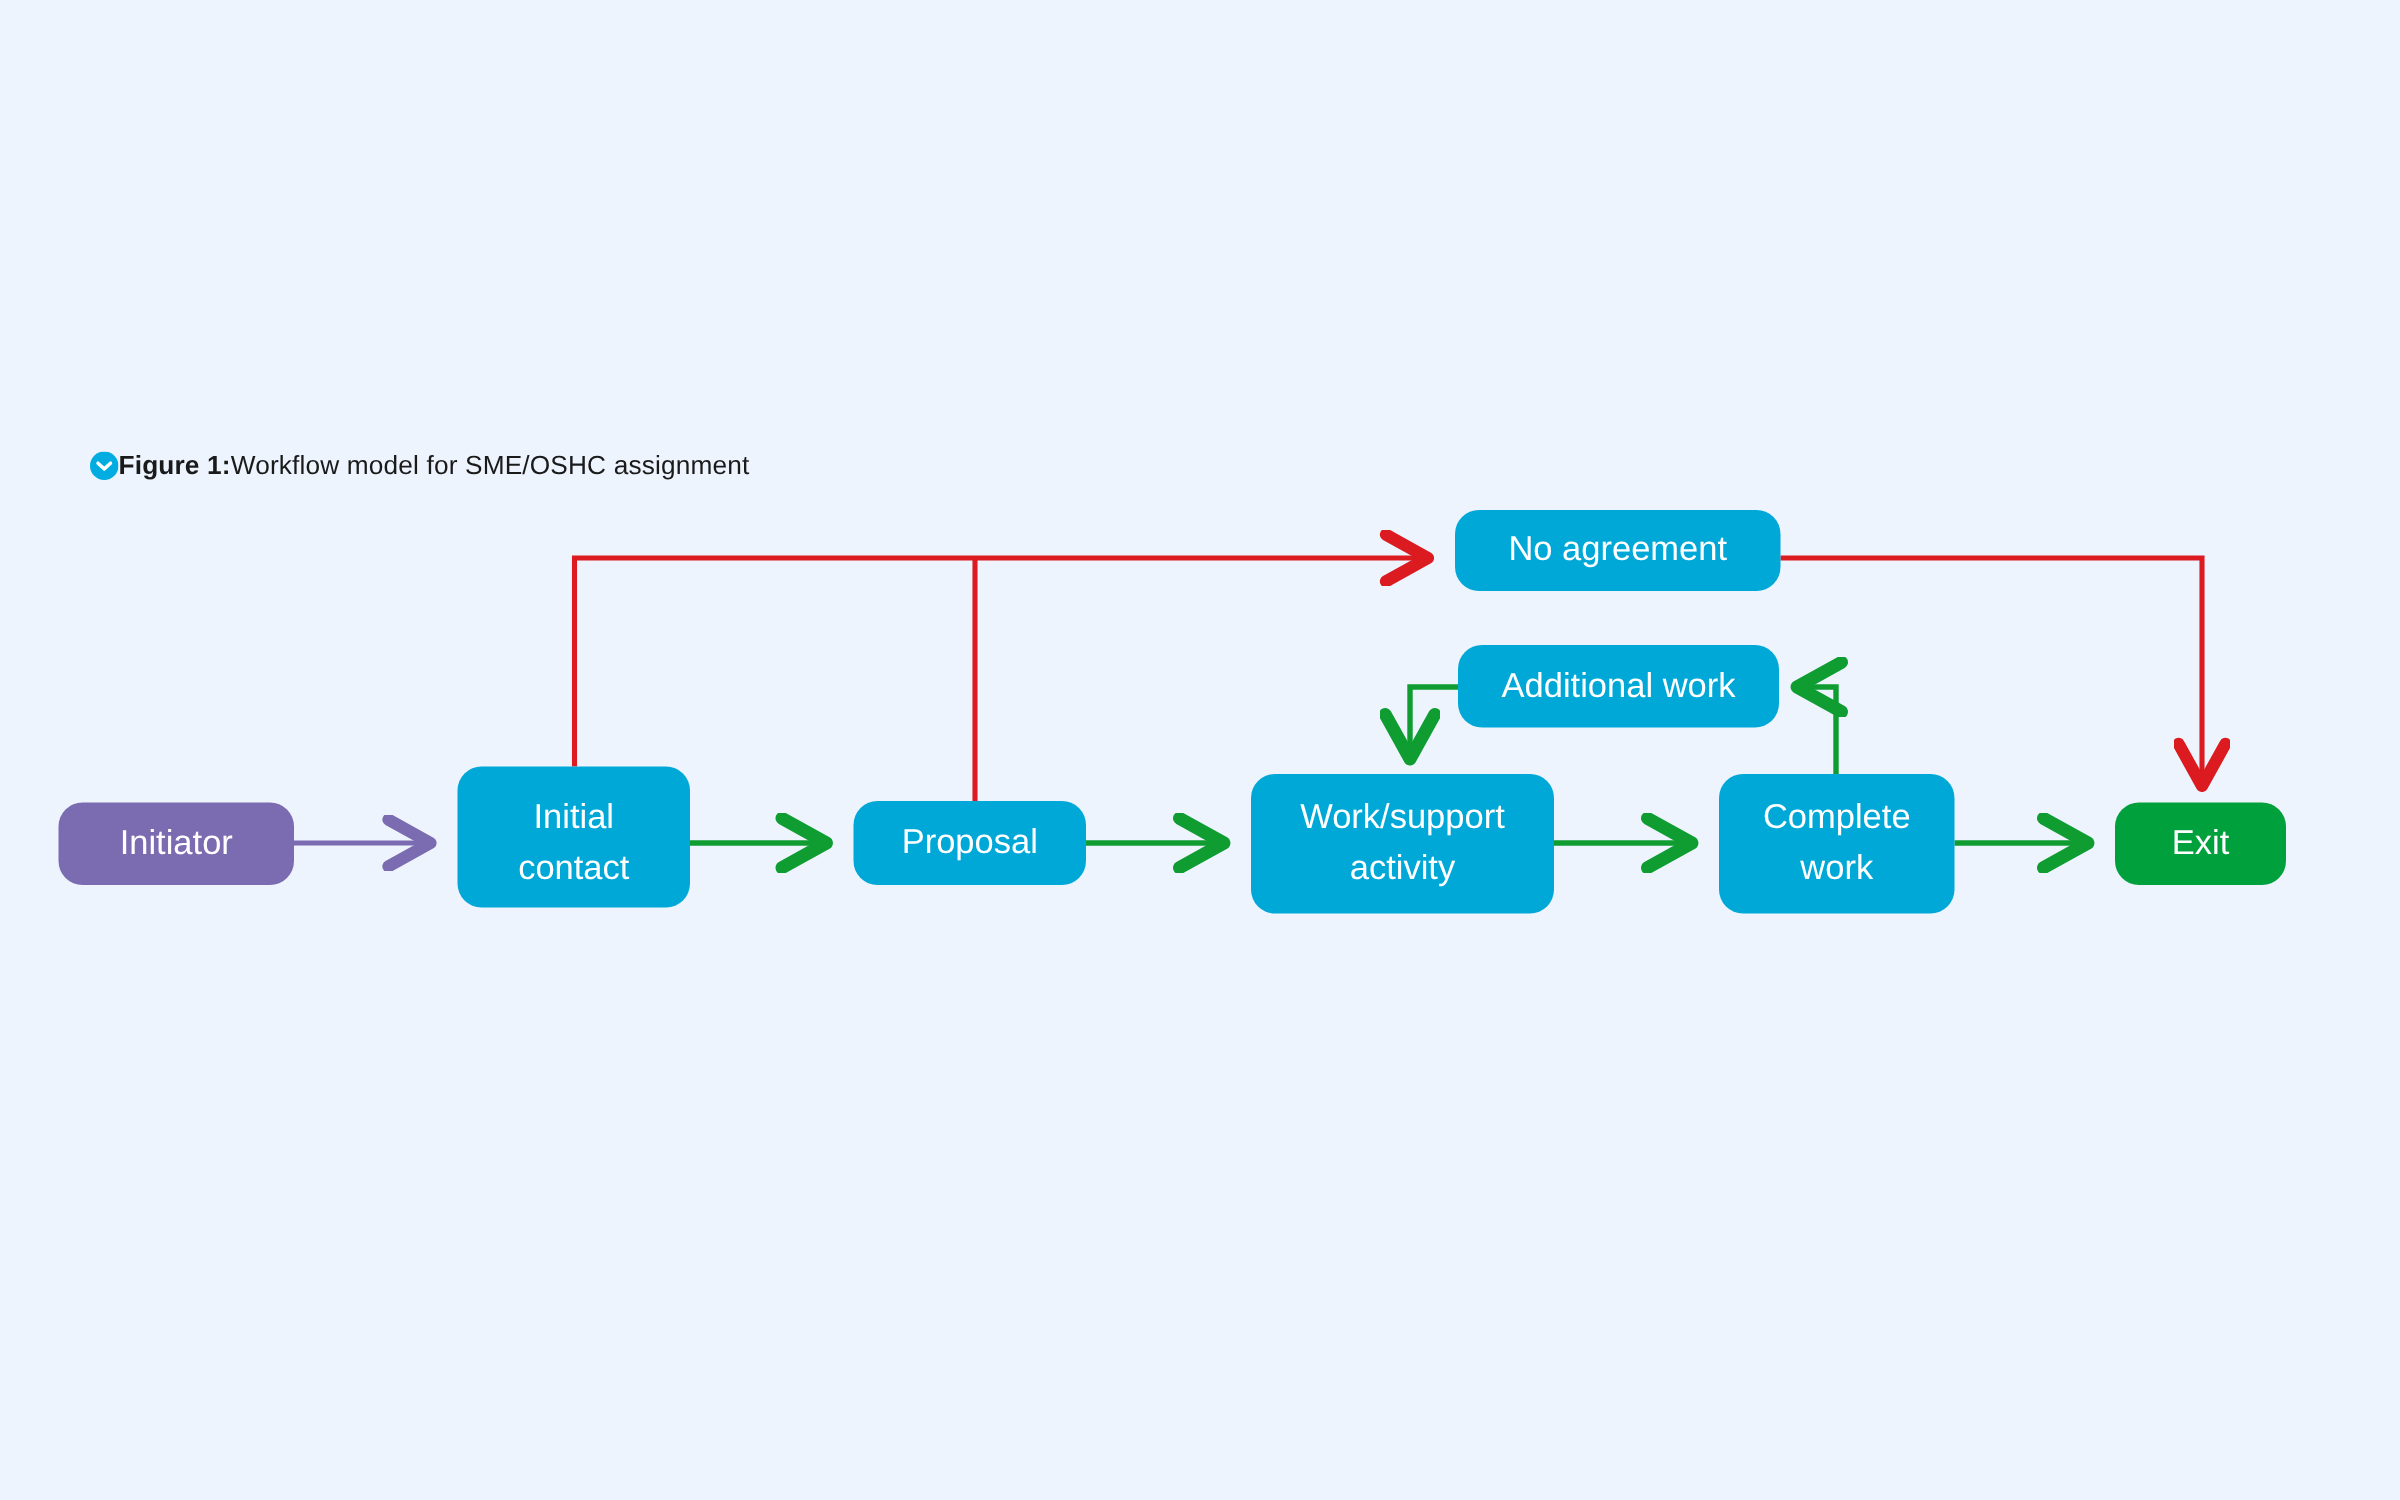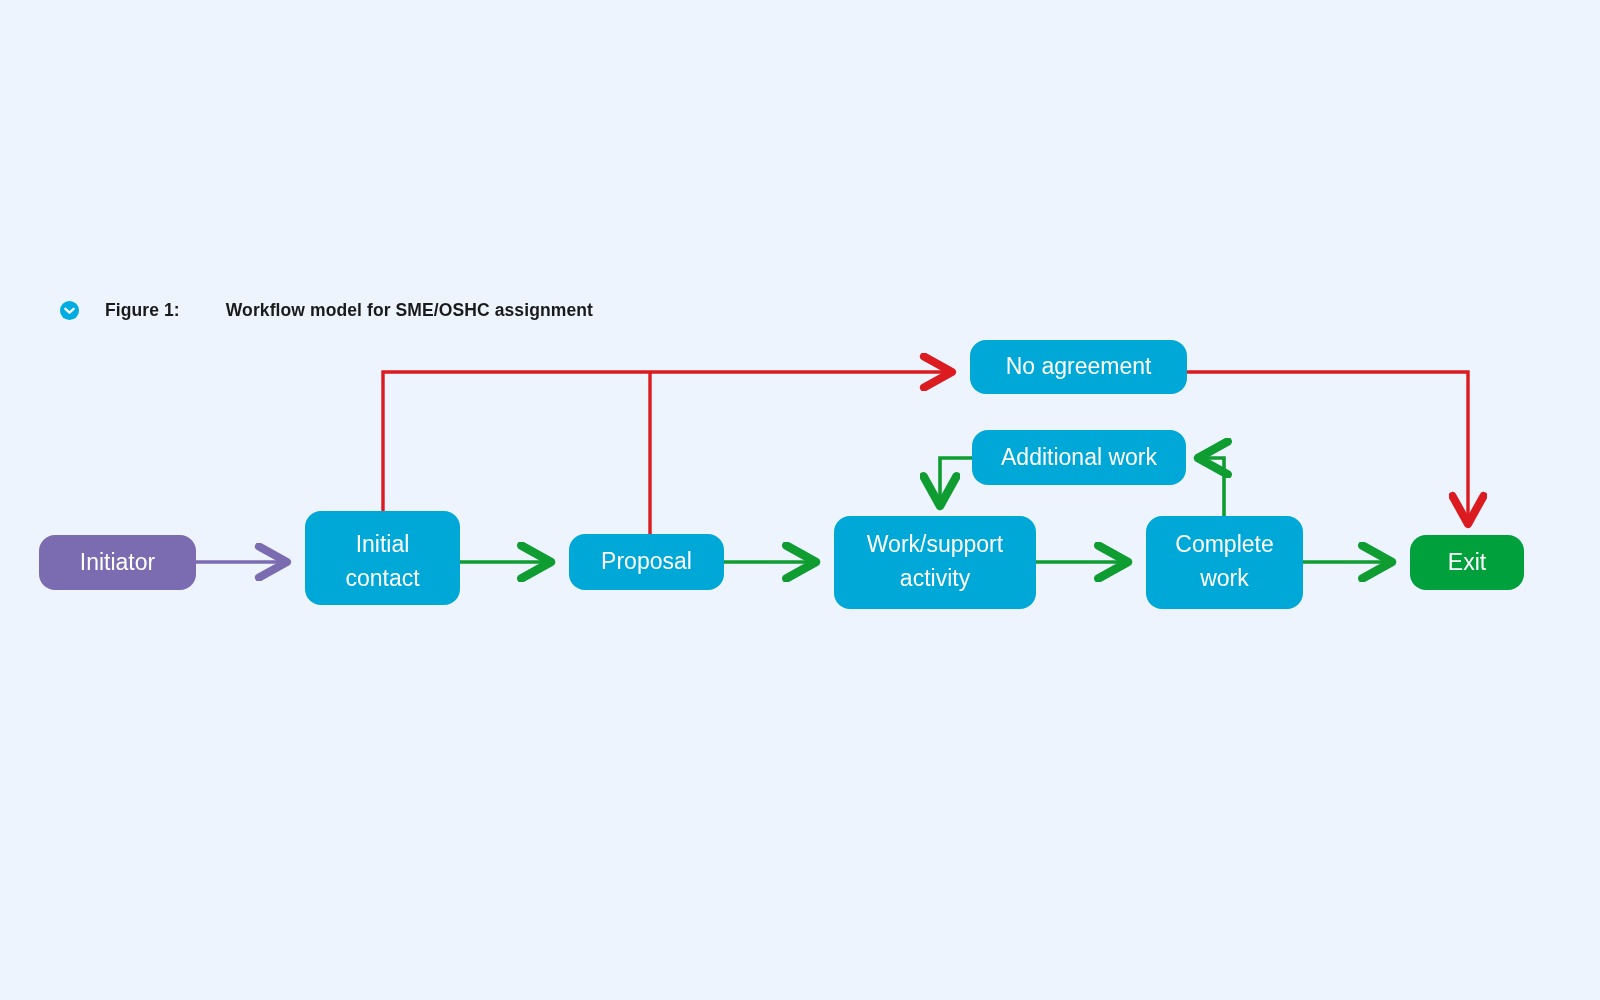--- a/index.html
+++ b/index.html
@@ -17,39 +17,38 @@
     position: relative;
     width: 1600px;
     height: 1000px;
   }
   .caption {
     position: absolute;
     left: 38px;
     top: 300px;
     display: flex;
     align-items: center;
-    gap: 26px;
+    gap: 0;
     font-size: 17.5px;
     color: #1a1a1a;
     letter-spacing: 0.1px;
     white-space: nowrap;
     padding-left: 22px;
   }
   .caption-icon {
     width: 19px;
     height: 19px;
     flex: 0 0 auto;
     display: block;
   }
   .caption-label {
     font-weight: bold;
   }
   .caption-text {
-    font-weight: bold;
-    margin-left: 20px;
+    font-weight: normal;
   }
   .diagram {
     position: absolute;
     left: 0;
     top: 0;
     width: 1600px;
     height: 1000px;
   }
   .node-label {
     font-family: "Liberation Sans", sans-serif;

